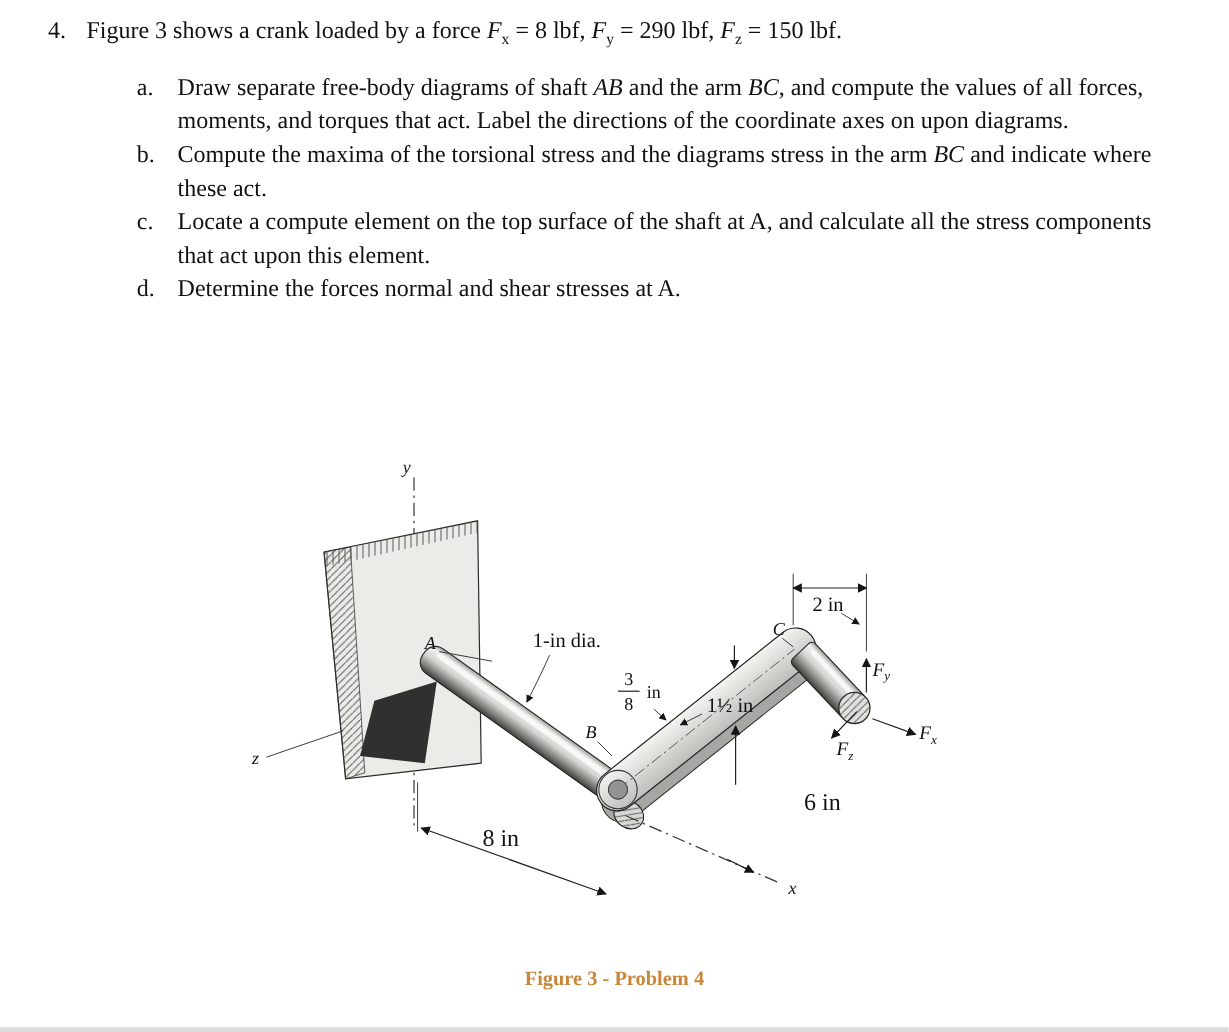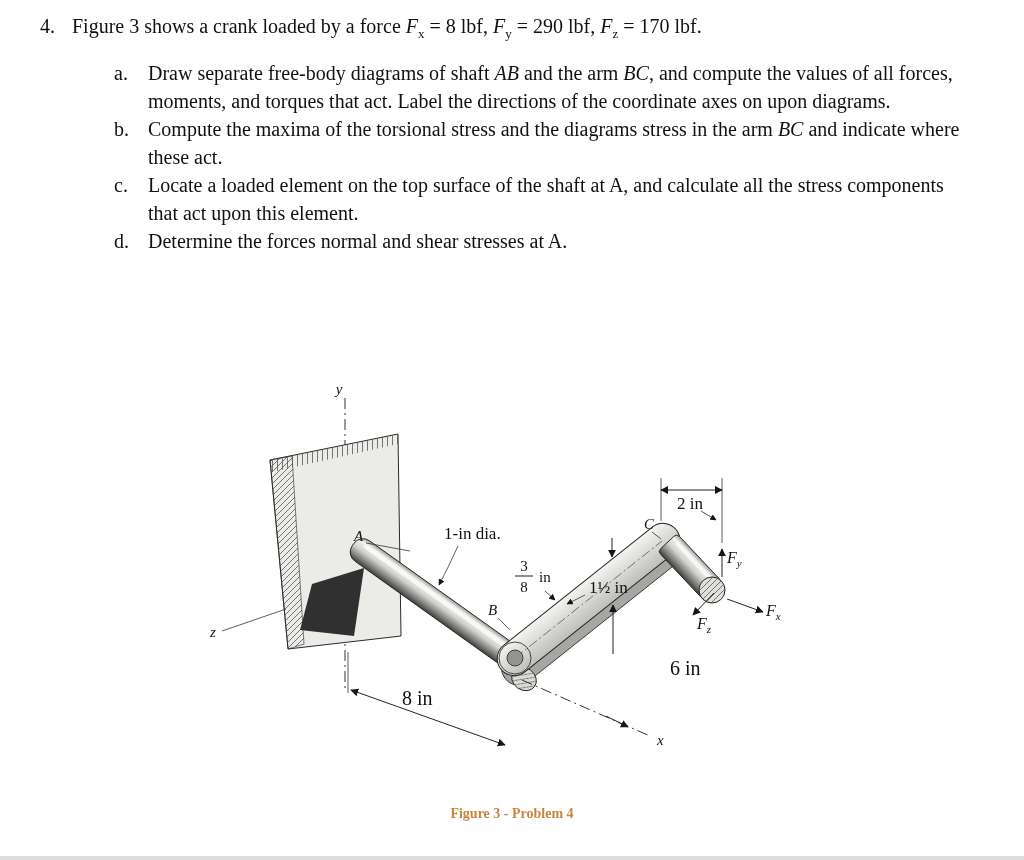--- a/index.html
+++ b/index.html
@@ -28,50 +28,50 @@
   .small{ font-size:15px; }
   .lbl  { font-size:15px; font-style:italic; }
   .axis { font-size:15px; font-style:italic; }
   .fsym { font-size:16px; font-style:italic; }
   .fsub { font-size:11px; font-style:italic; }
   .cl   { stroke:#333; stroke-width:1; stroke-dasharray:11 4 2 4; fill:none; }
   .thin { stroke:#222; stroke-width:1; fill:none; }
   .hair { stroke:#333; stroke-width:0.8; fill:none; }
 
   .caption { position:absolute; top:806px; left:0; width:1024px; text-align:center;
-             font-weight:bold; font-size:14px; }
+             font-weight:bold; font-size:17px; }
   .bottombar { position:absolute; bottom:0; left:0; width:1024px; height:4px; background:#dcdcdc; }
 </style>
 </head>
 <body>
 
 <div class="page">
 
   <div class="head">
     <span class="num">4.</span><span>Figure 3 shows a crank loaded by a force</span>
     <span><i>F</i><sub>x</sub>
     <span>= 8 lbf,</span></span>
     <span><i>F</i><sub>y</sub>
     <span>= 290 lbf,</span></span>
     <span><i>F</i><sub>z</sub>
-    <span>= 170 lbf.</span></span>
+    <span>= 150 lbf.</span></span>
   </div>
 
   <div class="list">
     <div class="item">
       <span class="letter">a.</span>
       <span class="txt"><span>Draw separate free-body diagrams of shaft </span><span class="it">AB</span><span> and the arm </span><span class="it">BC</span><span>, and compute the values of all forces, moments, and torques that act. Label the directions of the coordinate axes on upon diagrams.</span></span>
     </div>
     <div class="item">
       <span class="letter">b.</span>
       <span class="txt"><span>Compute the maxima of the torsional stress and the diagrams stress in the arm </span><span class="it">BC</span><span> and indicate where these act.</span></span>
     </div>
     <div class="item">
       <span class="letter">c.</span>
-      <span class="txt"><span>Locate a loaded element on the top surface of the shaft at A, and calculate all the stress components that act upon this element.</span></span>
+      <span class="txt"><span>Locate a compute element on the top surface of the shaft at A, and calculate all the stress components that act upon this element.</span></span>
     </div>
     <div class="item">
       <span class="letter">d.</span>
       <span class="txt"><span>Determine the forces normal and shear stresses at A.</span></span>
     </div>
   </div>
 
   <svg class="fig" viewBox="0 0 1024 400" width="1024" height="400">
     <defs>
       <linearGradient id="gShaft" x1="0" y1="0" x2="0" y2="1">

